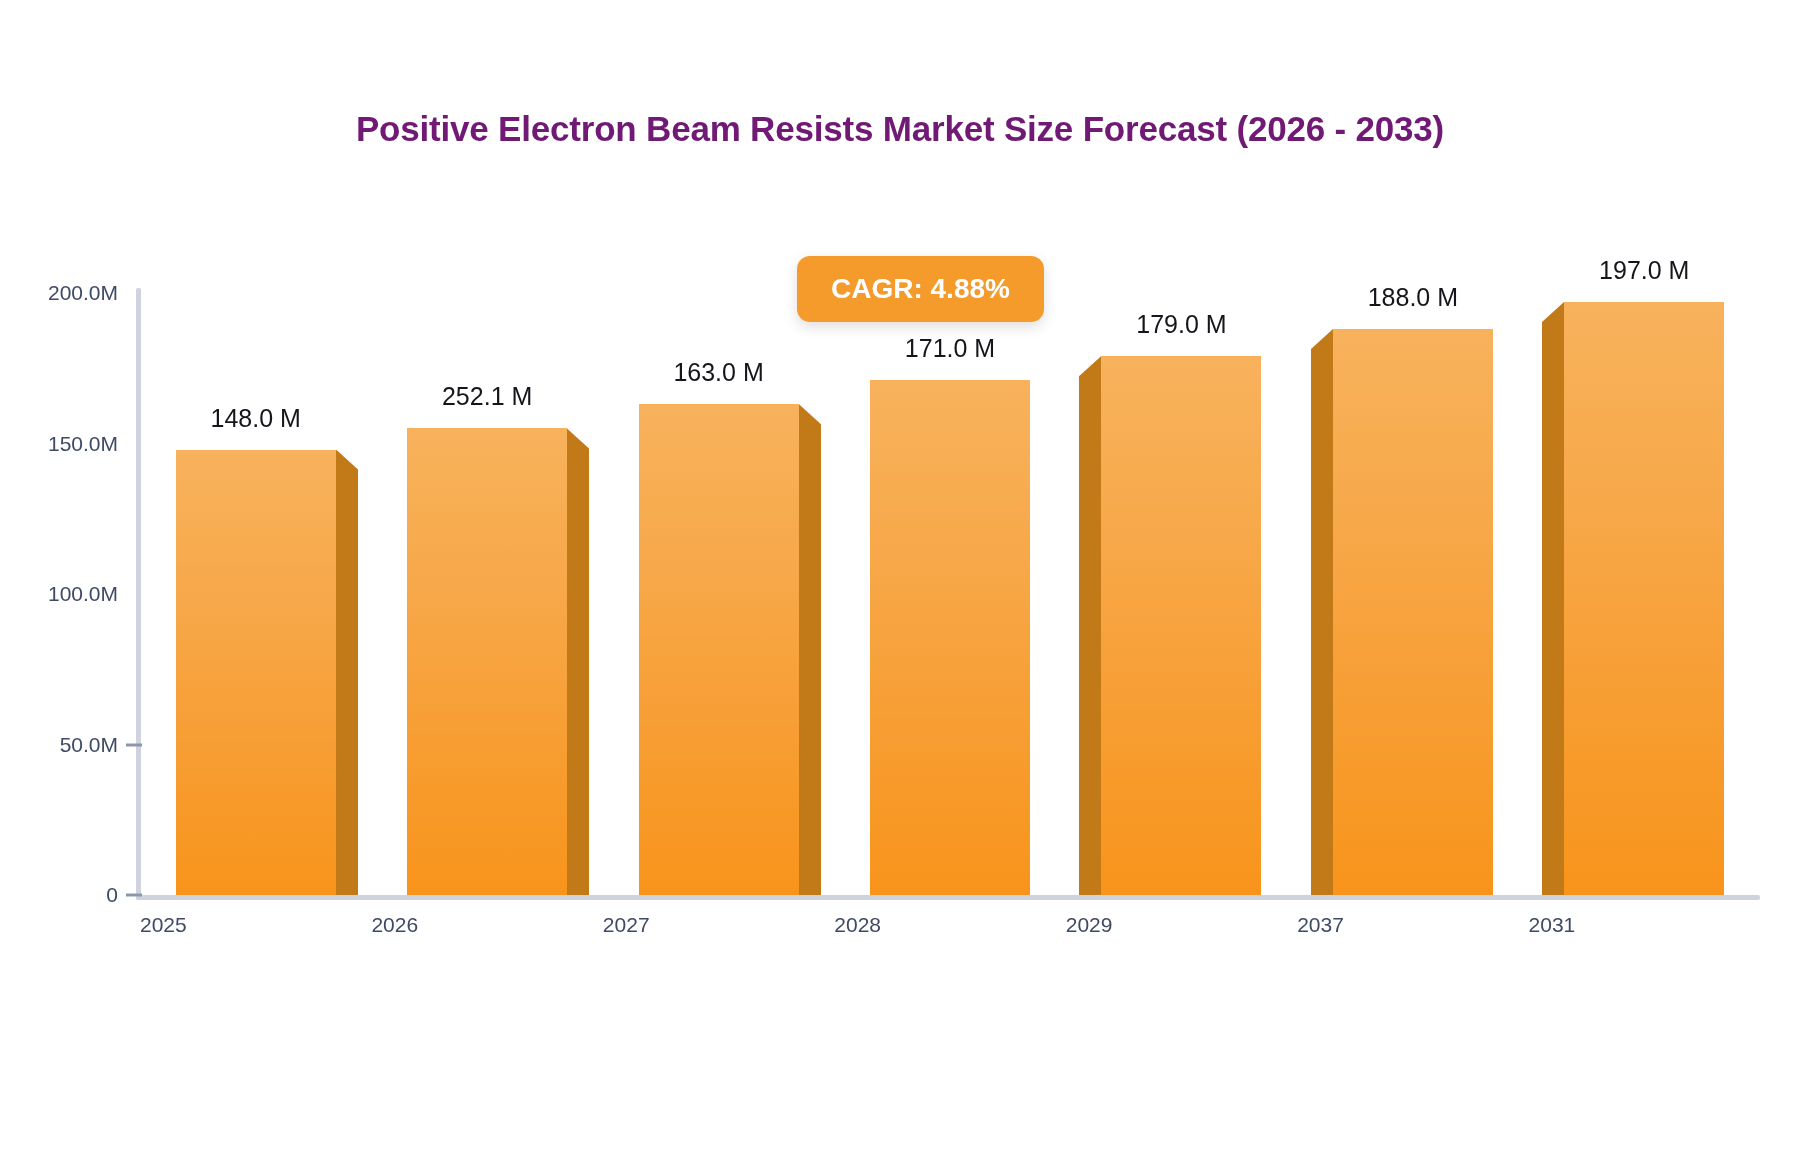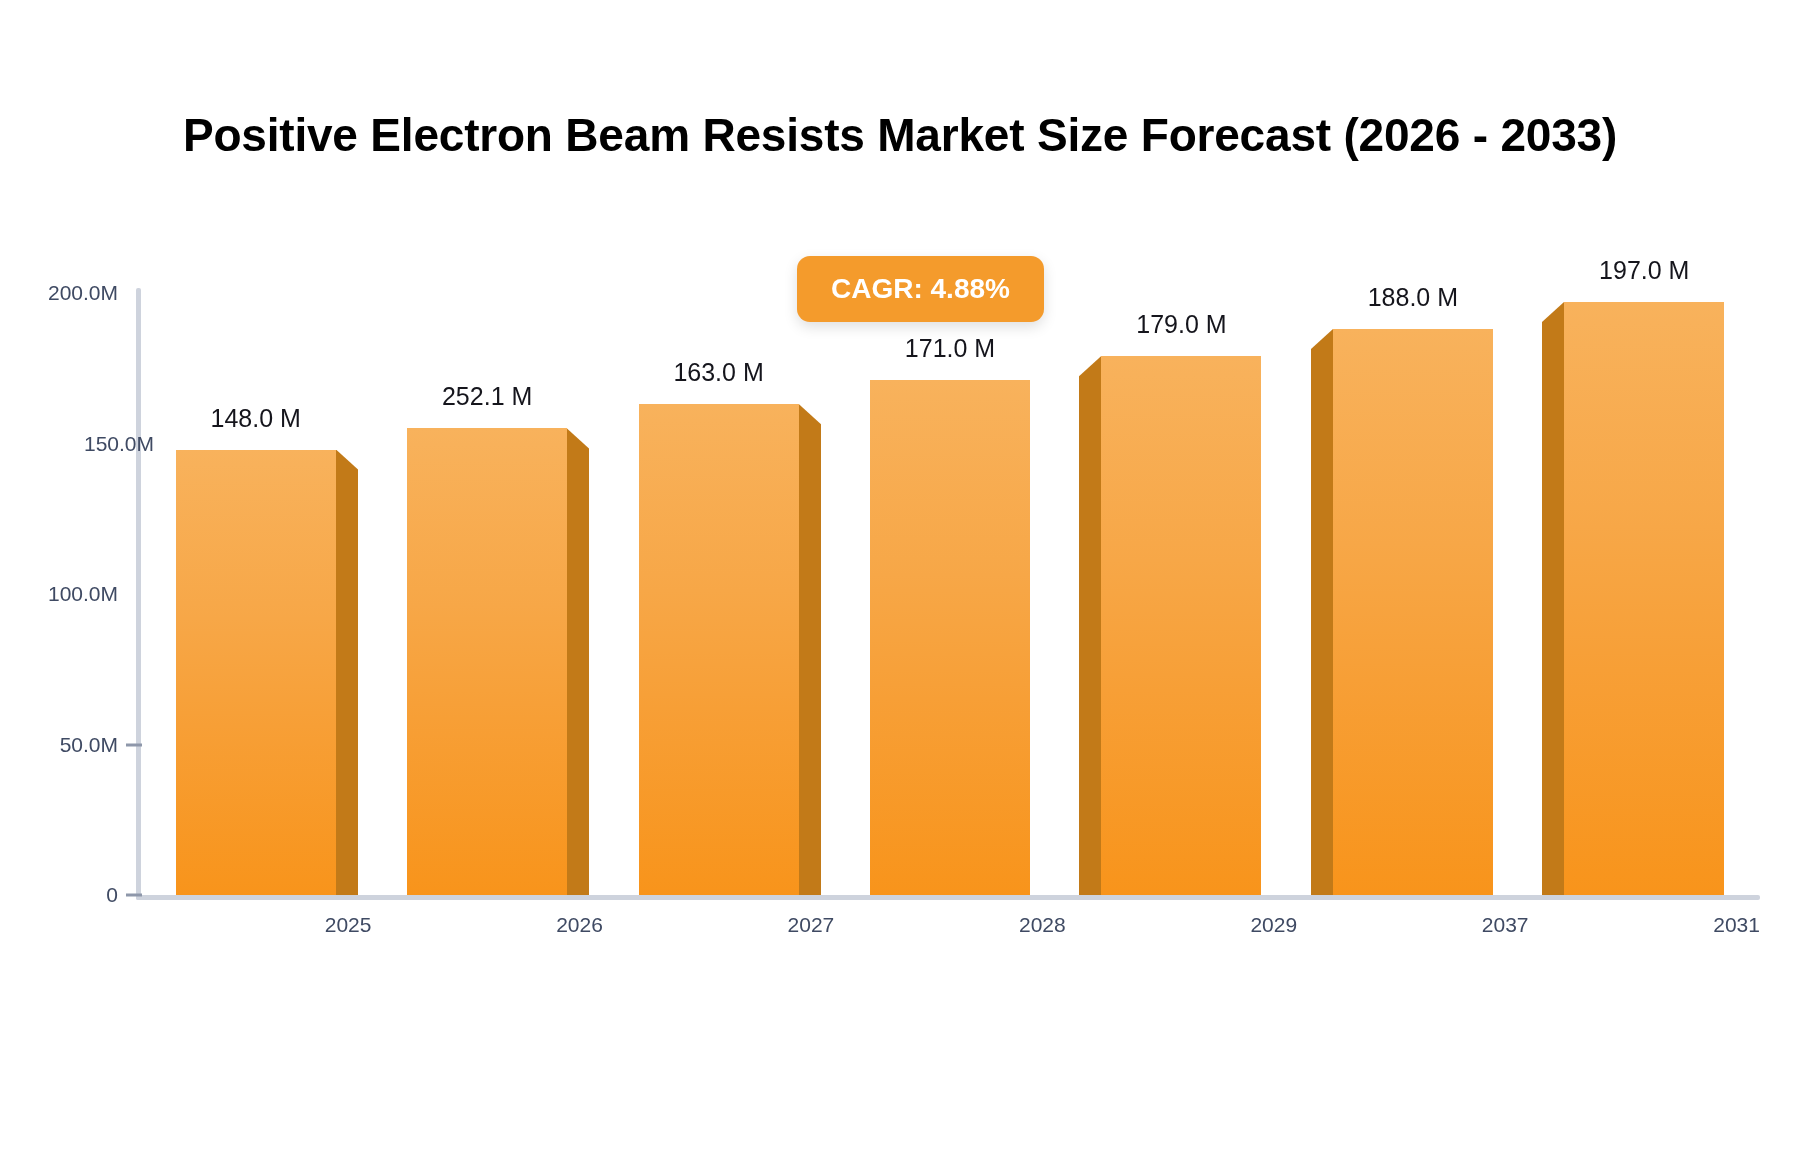--- a/index.html
+++ b/index.html
@@ -24,23 +24,23 @@
 
   
   .title-block {
     position: absolute;
     top: 108px;
     left: 0;
     width: 1800px;
     text-align: center;
   }
   .chart-title {
-    font-size: 46px;
+    font-size: 35px;
     font-weight: bold;
-    color: #000000;
+    color: #701a75;
     letter-spacing: -0.2px;
     line-height: 1.2;
     margin: 0;
   }
   .chart-subtitle {
     font-size: 27px;
     font-weight: normal;
     color: #4a5570;
     margin: 12px 0 0 0;
     line-height: 1.2;
@@ -90,21 +90,21 @@
     height: 3px;
     background: #8e97aa;
     transform: translateY(-50%);
   }
 
   .x-tick-label {
     position: absolute;
     top: 913px;
     font-size: 21px;
     color: #3f4a63;
-    text-align: right;
+    text-align: left;
     white-space: nowrap;
   }
 
   
   .bar-group {
     position: absolute;
     bottom: 0;
   }
   .bar-face {
     position: absolute;
@@ -187,21 +187,21 @@
 
   <div id="plot">
     <div class="y-axis-line"></div>
     <div class="x-axis-line"></div>
     <div id="y-ticks">
         <div class="y-tick-label" style="left: 0px; width: 118px; top: 895px;">0</div>
         <div class="y-tick-mark" style="left: 126px; top: 895px;"></div>
         <div class="y-tick-label" style="left: 0px; width: 118px; top: 744.5px;">50.0M</div>
         <div class="y-tick-mark" style="left: 126px; top: 744.5px;"></div>
         <div class="y-tick-label" style="left: 0px; width: 118px; top: 594px;">100.0M</div>
-        <div class="y-tick-label" style="left: 0px; width: 118px; top: 443.5px; margin-left: 36px;">150.0M</div>
+        <div class="y-tick-label" style="left: 0px; width: 118px; top: 443.5px;">150.0M</div>
         <div class="y-tick-label" style="left: 0px; width: 118px; top: 293px;">200.0M</div>
       </div>
     <div id="x-ticks">
         <div class="x-tick-label" style="left: 140px; width: 231.429px;">2025</div>
         <div class="x-tick-label" style="left: 371.429px; width: 231.429px;">2026</div>
         <div class="x-tick-label" style="left: 602.857px; width: 231.429px;">2027</div>
         <div class="x-tick-label" style="left: 834.286px; width: 231.429px;">2028</div>
         <div class="x-tick-label" style="left: 1065.71px; width: 231.429px;">2029</div>
         <div class="x-tick-label" style="left: 1297.14px; width: 231.429px;">2037</div>
         <div class="x-tick-label" style="left: 1528.57px; width: 231.429px;">2031</div>

